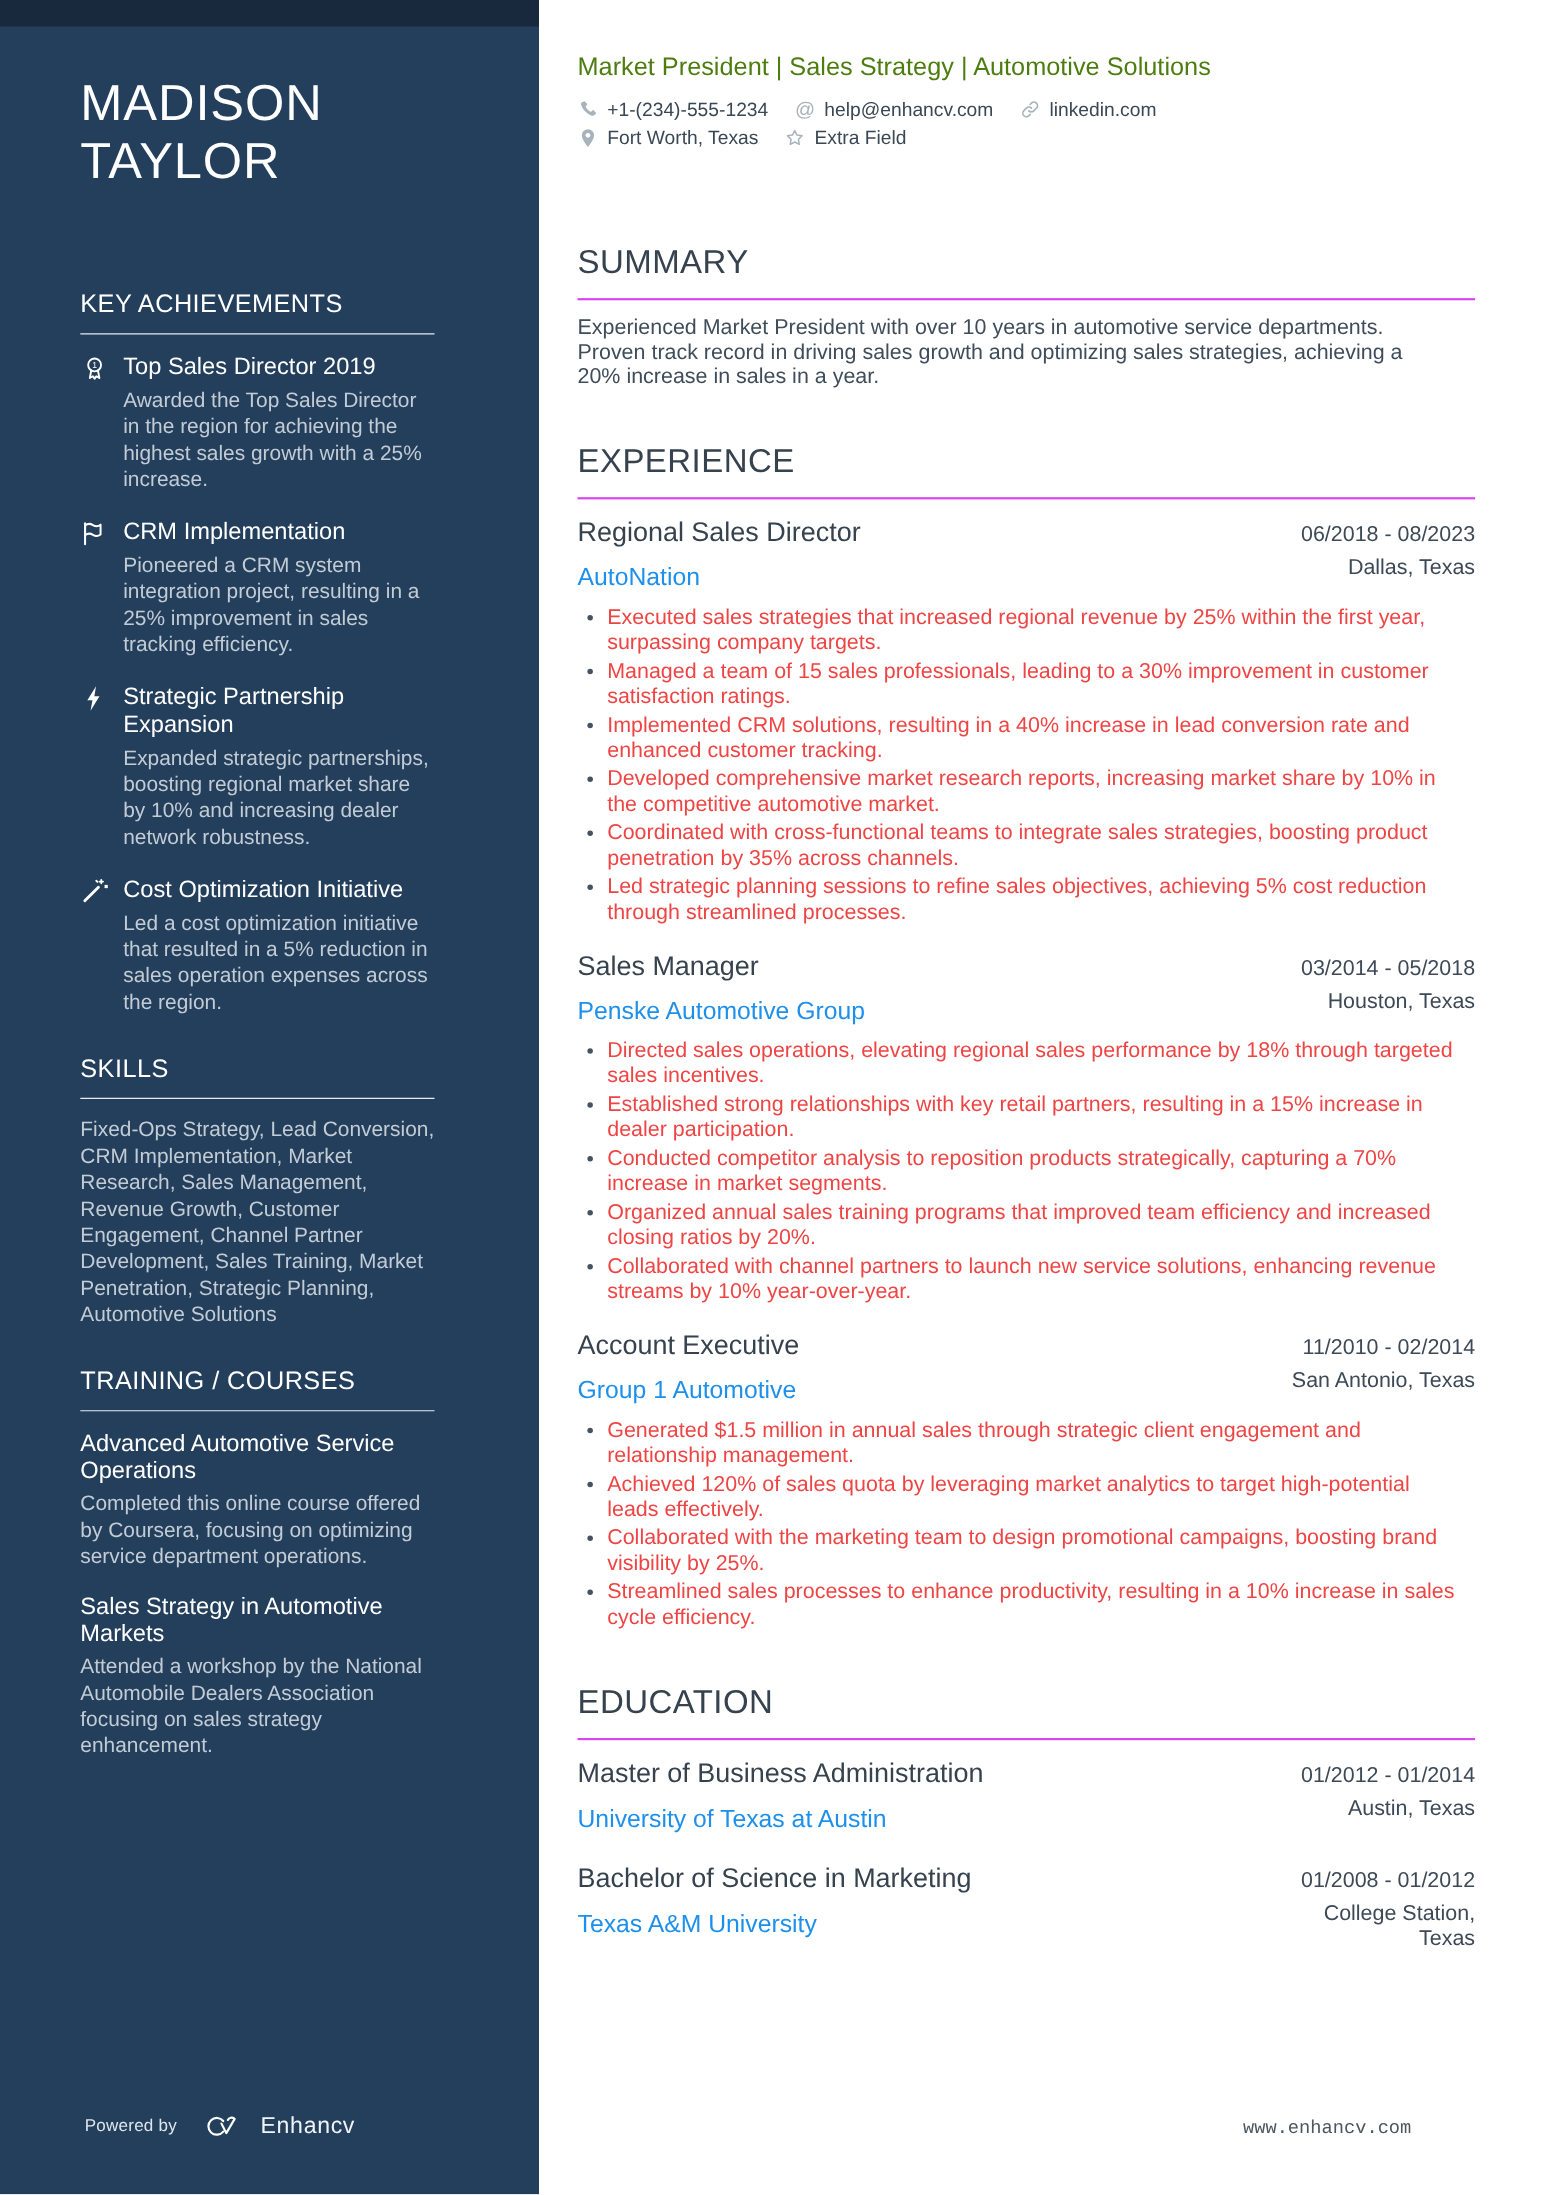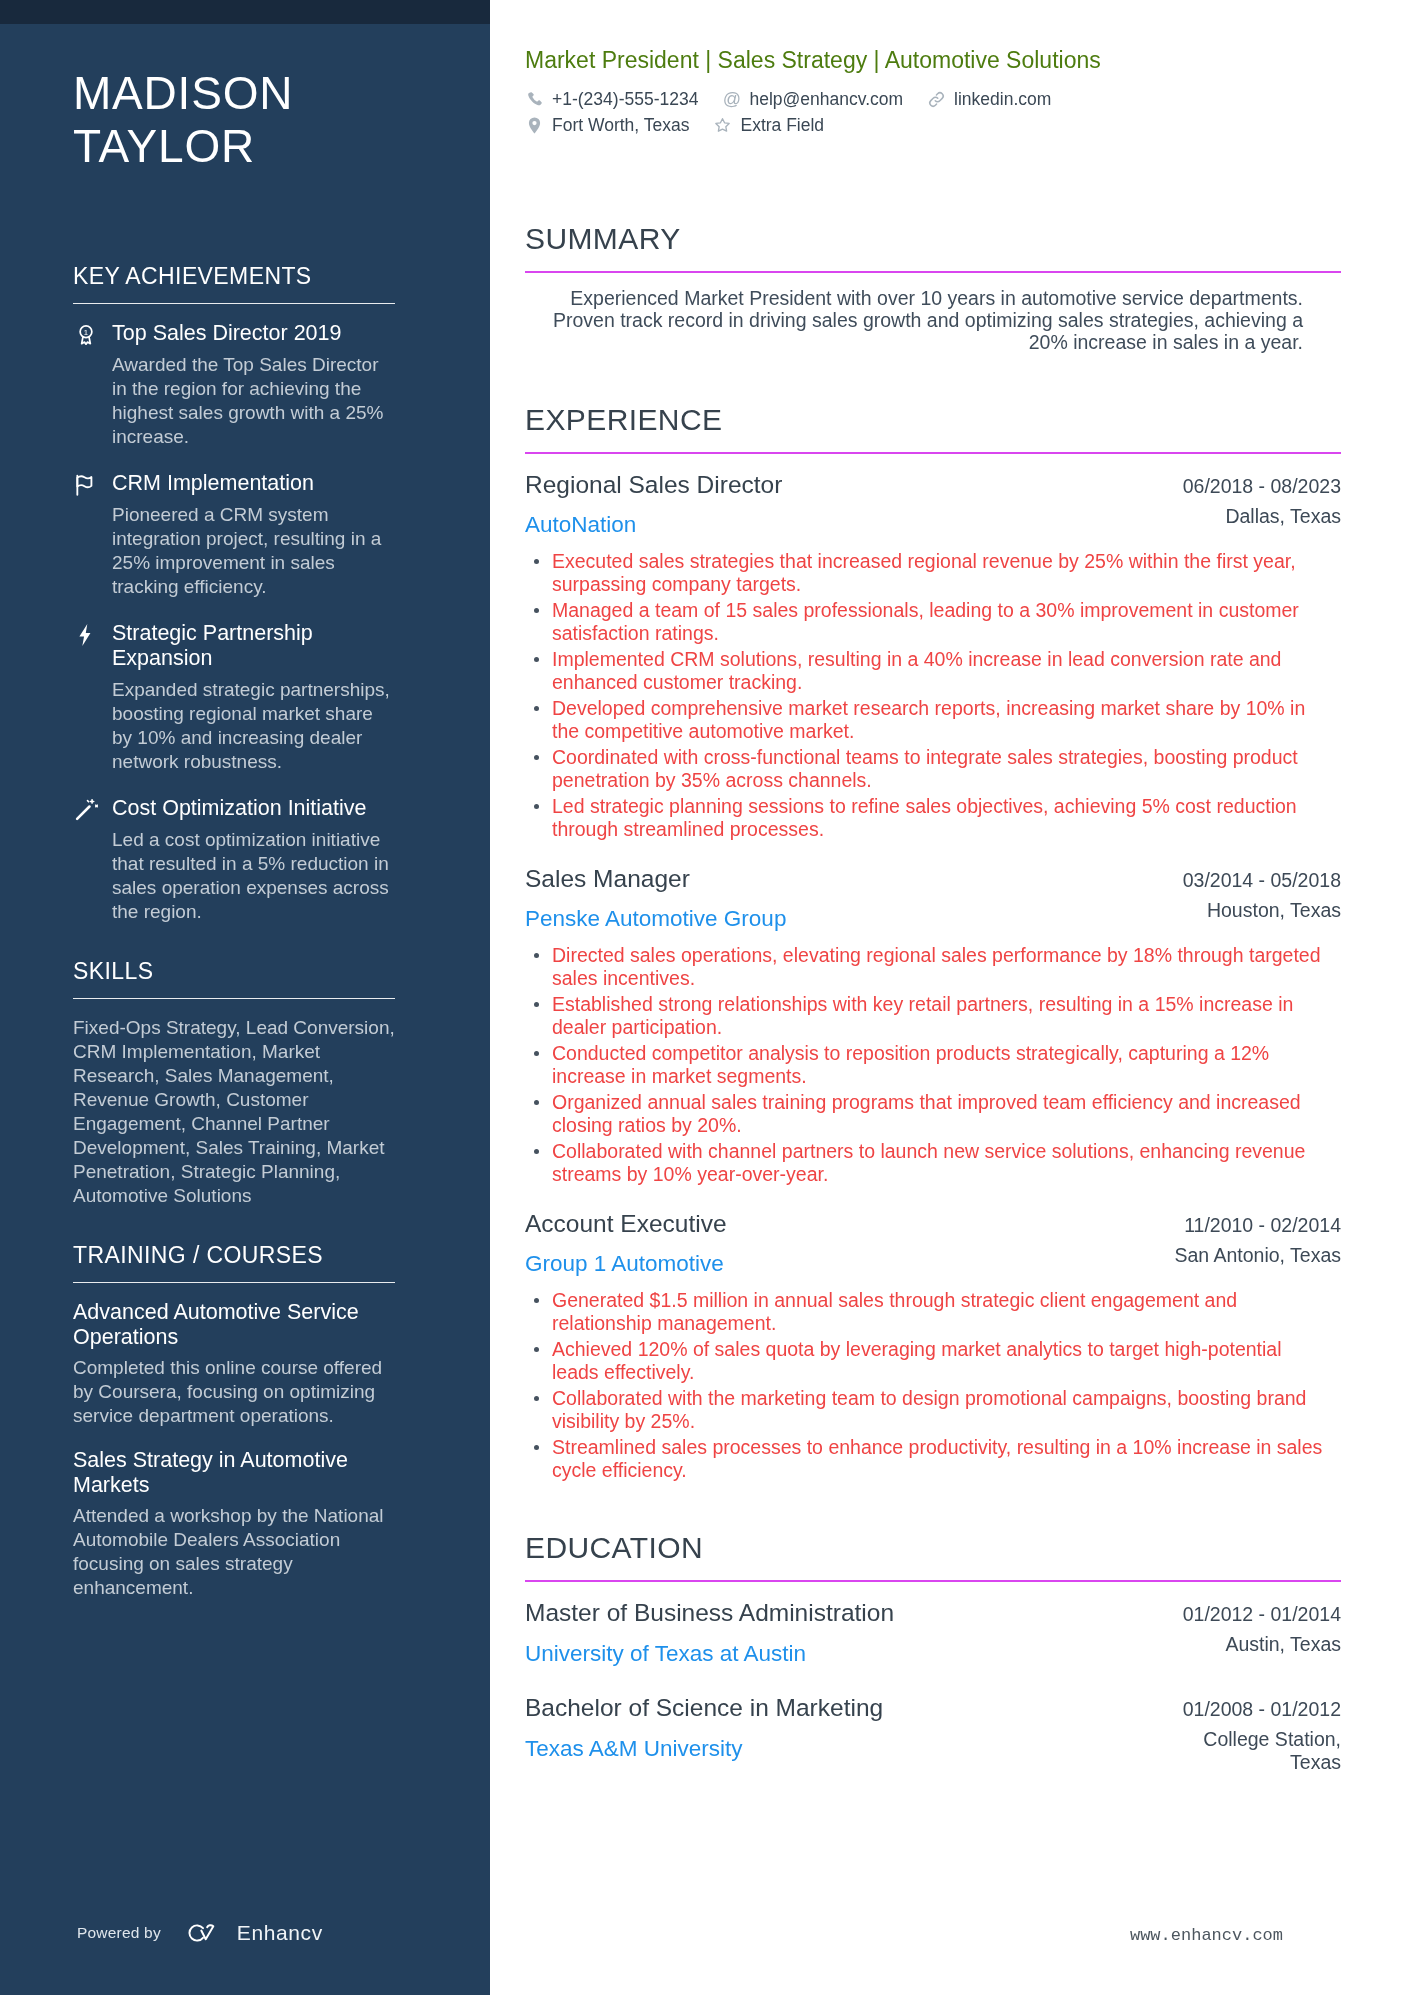--- a/index.html
+++ b/index.html
@@ -43,21 +43,21 @@
   .c-item { display:flex; align-items:center; gap:8px; white-space:nowrap; }
   .c-icon { width:19px; height:19px; color:#A9B3BC; display:inline-flex; align-items:center; justify-content:center; }
   .c-icon svg { width:19px; height:19px; display:block; }
   .c-icon.at { font-size:18px; font-weight:500; color:#A9B3BC; }
 
   .section { margin-top:50px; }
   .section.first { margin-top:86px; }
   .sec-h { color:#36424D; font-size:30px; font-weight:500; letter-spacing:0.4px;
            padding-bottom:15px; border-bottom:2px solid #d946ef; }
 
-  .summary-text { margin-top:14px; max-width:778px; color:#3F4C5A; font-size:19.5px; line-height:22px;text-align:right; }
+  .summary-text { margin-top:14px; max-width:778px; color:#3F4C5A; font-size:19.5px; line-height:22px; }
 
   .job { margin-top:24px; }
   .job.first, .deg.first { margin-top:16px; }
   .jrow { display:flex; justify-content:space-between; align-items:flex-start; }
   .job-title { color:#36424D; font-size:24.5px; line-height:30px; font-weight:500; }
   .meta { color:#3D4956; font-size:19.5px; line-height:23px; padding-top:5px; white-space:nowrap; }
   .meta.loc { white-space:normal; max-width:180px; text-align:right; }
   .company { color:#1E90EB; font-size:22.5px; line-height:27px; font-weight:400; margin-top:11px; }
 
   ul.bullets { margin:12px 0 0 0; padding:0; list-style:none; max-width:800px; }
@@ -264,21 +264,21 @@
           <div class="job-title">Sales Manager</div>
           <div class="meta">03/2014 - 05/2018</div>
         </div>
         <div class="jrow">
           <div class="company">Penske Automotive Group</div>
           <div class="meta loc">Houston, Texas</div>
         </div>
         <ul class="bullets">
           <li>Directed sales operations, elevating regional sales performance by 18% through targeted sales incentives.</li>
           <li>Established strong relationships with key retail partners, resulting in a 15% increase in dealer participation.</li>
-          <li>Conducted competitor analysis to reposition products strategically, capturing a 12% increase in market segments.</li>
+          <li>Conducted competitor analysis to reposition products strategically, capturing a 70% increase in market segments.</li>
           <li>Organized annual sales training programs that improved team efficiency and increased closing ratios by 20%.</li>
           <li>Collaborated with channel partners to launch new service solutions, enhancing revenue streams by 10% year-over-year.</li>
         </ul>
       </div>
 
       <div class="job">
         <div class="jrow">
           <div class="job-title">Account Executive</div>
           <div class="meta">11/2010 - 02/2014</div>
         </div>

